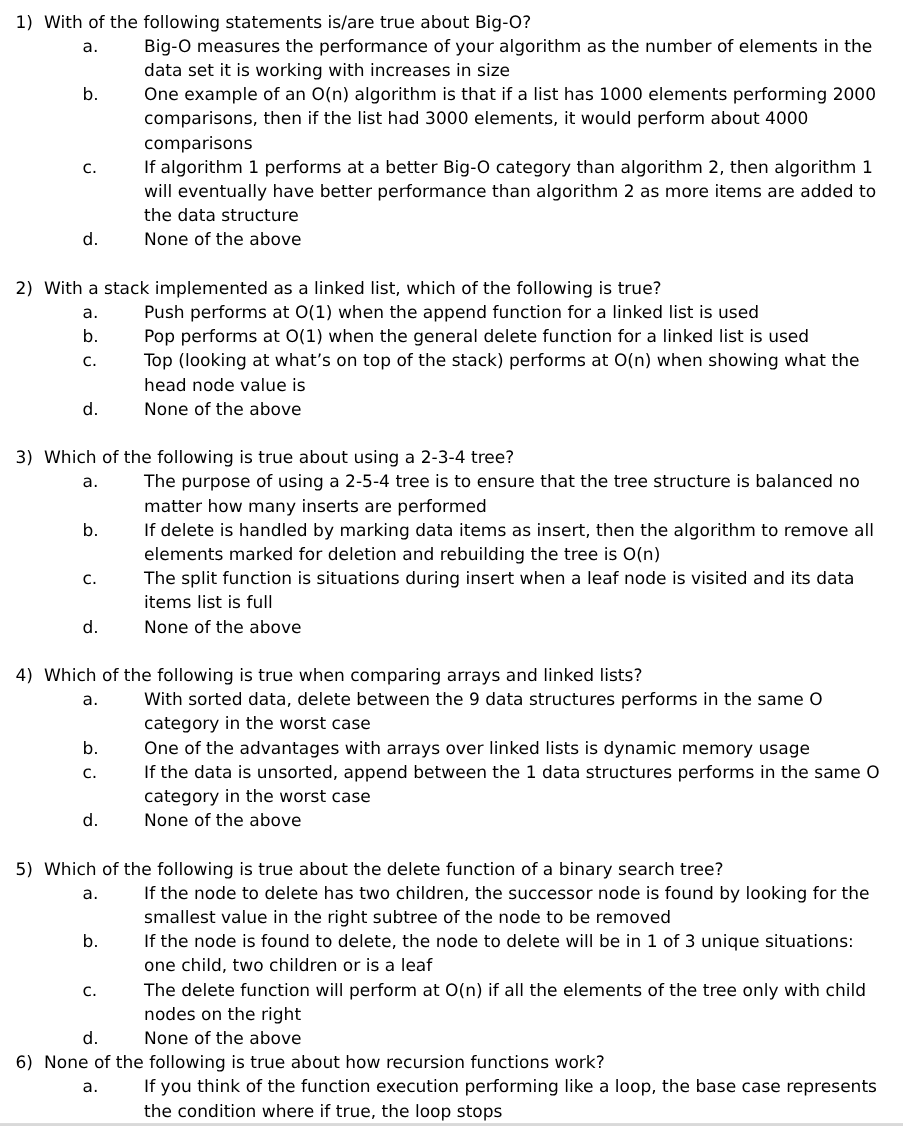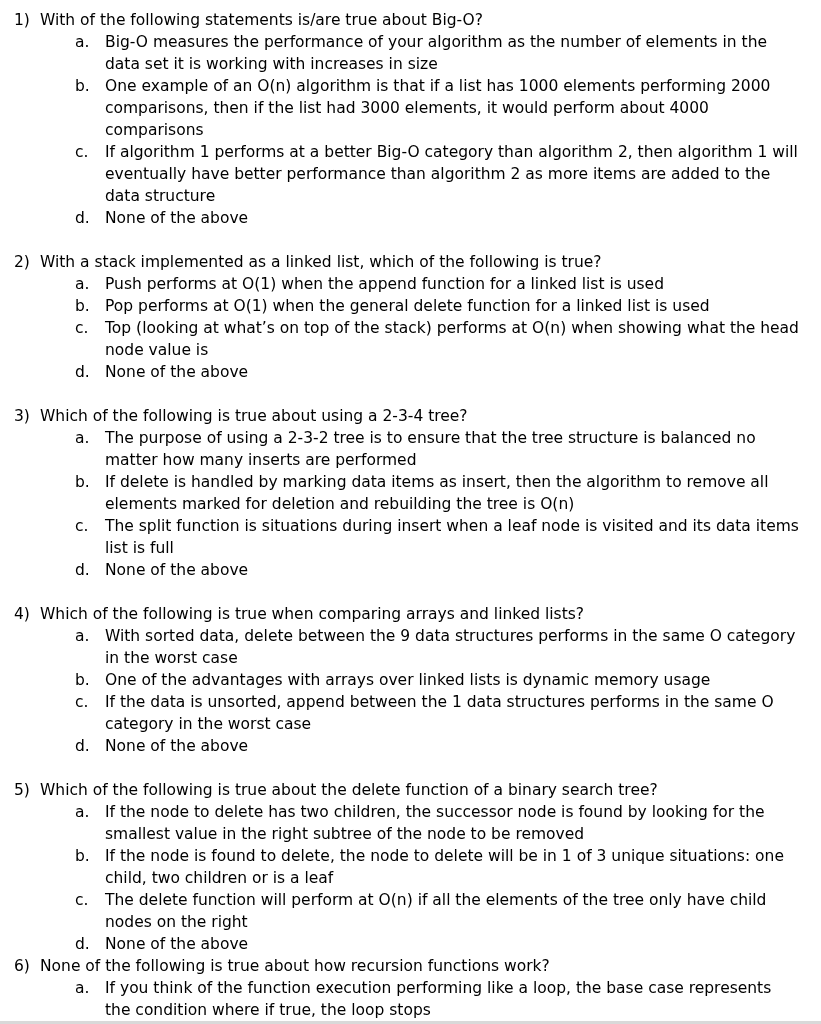--- a/index.html
+++ b/index.html
@@ -45,20 +45,21 @@
   .option {
     display: flex;
     align-items: flex-start;
   }
   .opt-label {
     flex: 0 0 30px;
     white-space: nowrap;
   }
   .opt-text {
     flex: 1;
+    margin-left: 26px;
   }
   .bottom-edge {
     position: absolute;
     left: 0;
     bottom: 0;
     width: 821px;
     height: 3px;
     background: #d9d9d9;
   }
 </style>
@@ -118,21 +119,21 @@
   </div>
 
   <div class="question">
     <div class="q-row">
       <span class="q-num">3)</span>
       <span class="q-text">Which of the following is true about using a 2-3-4 tree?</span>
     </div>
     <div class="options">
       <div class="option">
         <span class="opt-label">a.</span>
-        <span class="opt-text">The purpose of using a 2-3-2 tree is to ensure that the tree structure is balanced no matter how many inserts are performed</span>
+        <span class="opt-text">The purpose of using a 2-5-4 tree is to ensure that the tree structure is balanced no matter how many inserts are performed</span>
       </div>
       <div class="option">
         <span class="opt-label">b.</span>
         <span class="opt-text">If delete is handled by marking data items as insert, then the algorithm to remove all elements marked for deletion and rebuilding the tree is O(n)</span>
       </div>
       <div class="option">
         <span class="opt-label">c.</span>
         <span class="opt-text">The split function is situations during insert when a leaf node is visited and its data items list is full</span>
       </div>
       <div class="option">
@@ -176,21 +177,21 @@
       <div class="option">
         <span class="opt-label">a.</span>
         <span class="opt-text">If the node to delete has two children, the successor node is found by looking for the smallest value in the right subtree of the node to be removed</span>
       </div>
       <div class="option">
         <span class="opt-label">b.</span>
         <span class="opt-text">If the node is found to delete, the node to delete will be in 1 of 3 unique situations: one child, two children or is a leaf</span>
       </div>
       <div class="option">
         <span class="opt-label">c.</span>
-        <span class="opt-text">The delete function will perform at O(n) if all the elements of the tree only have child nodes on the right</span>
+        <span class="opt-text">The delete function will perform at O(n) if all the elements of the tree only with child nodes on the right</span>
       </div>
       <div class="option">
         <span class="opt-label">d.</span>
         <span class="opt-text">None of the above</span>
       </div>
     </div>
   </div>
 
   <div class="question tight">
     <div class="q-row">

